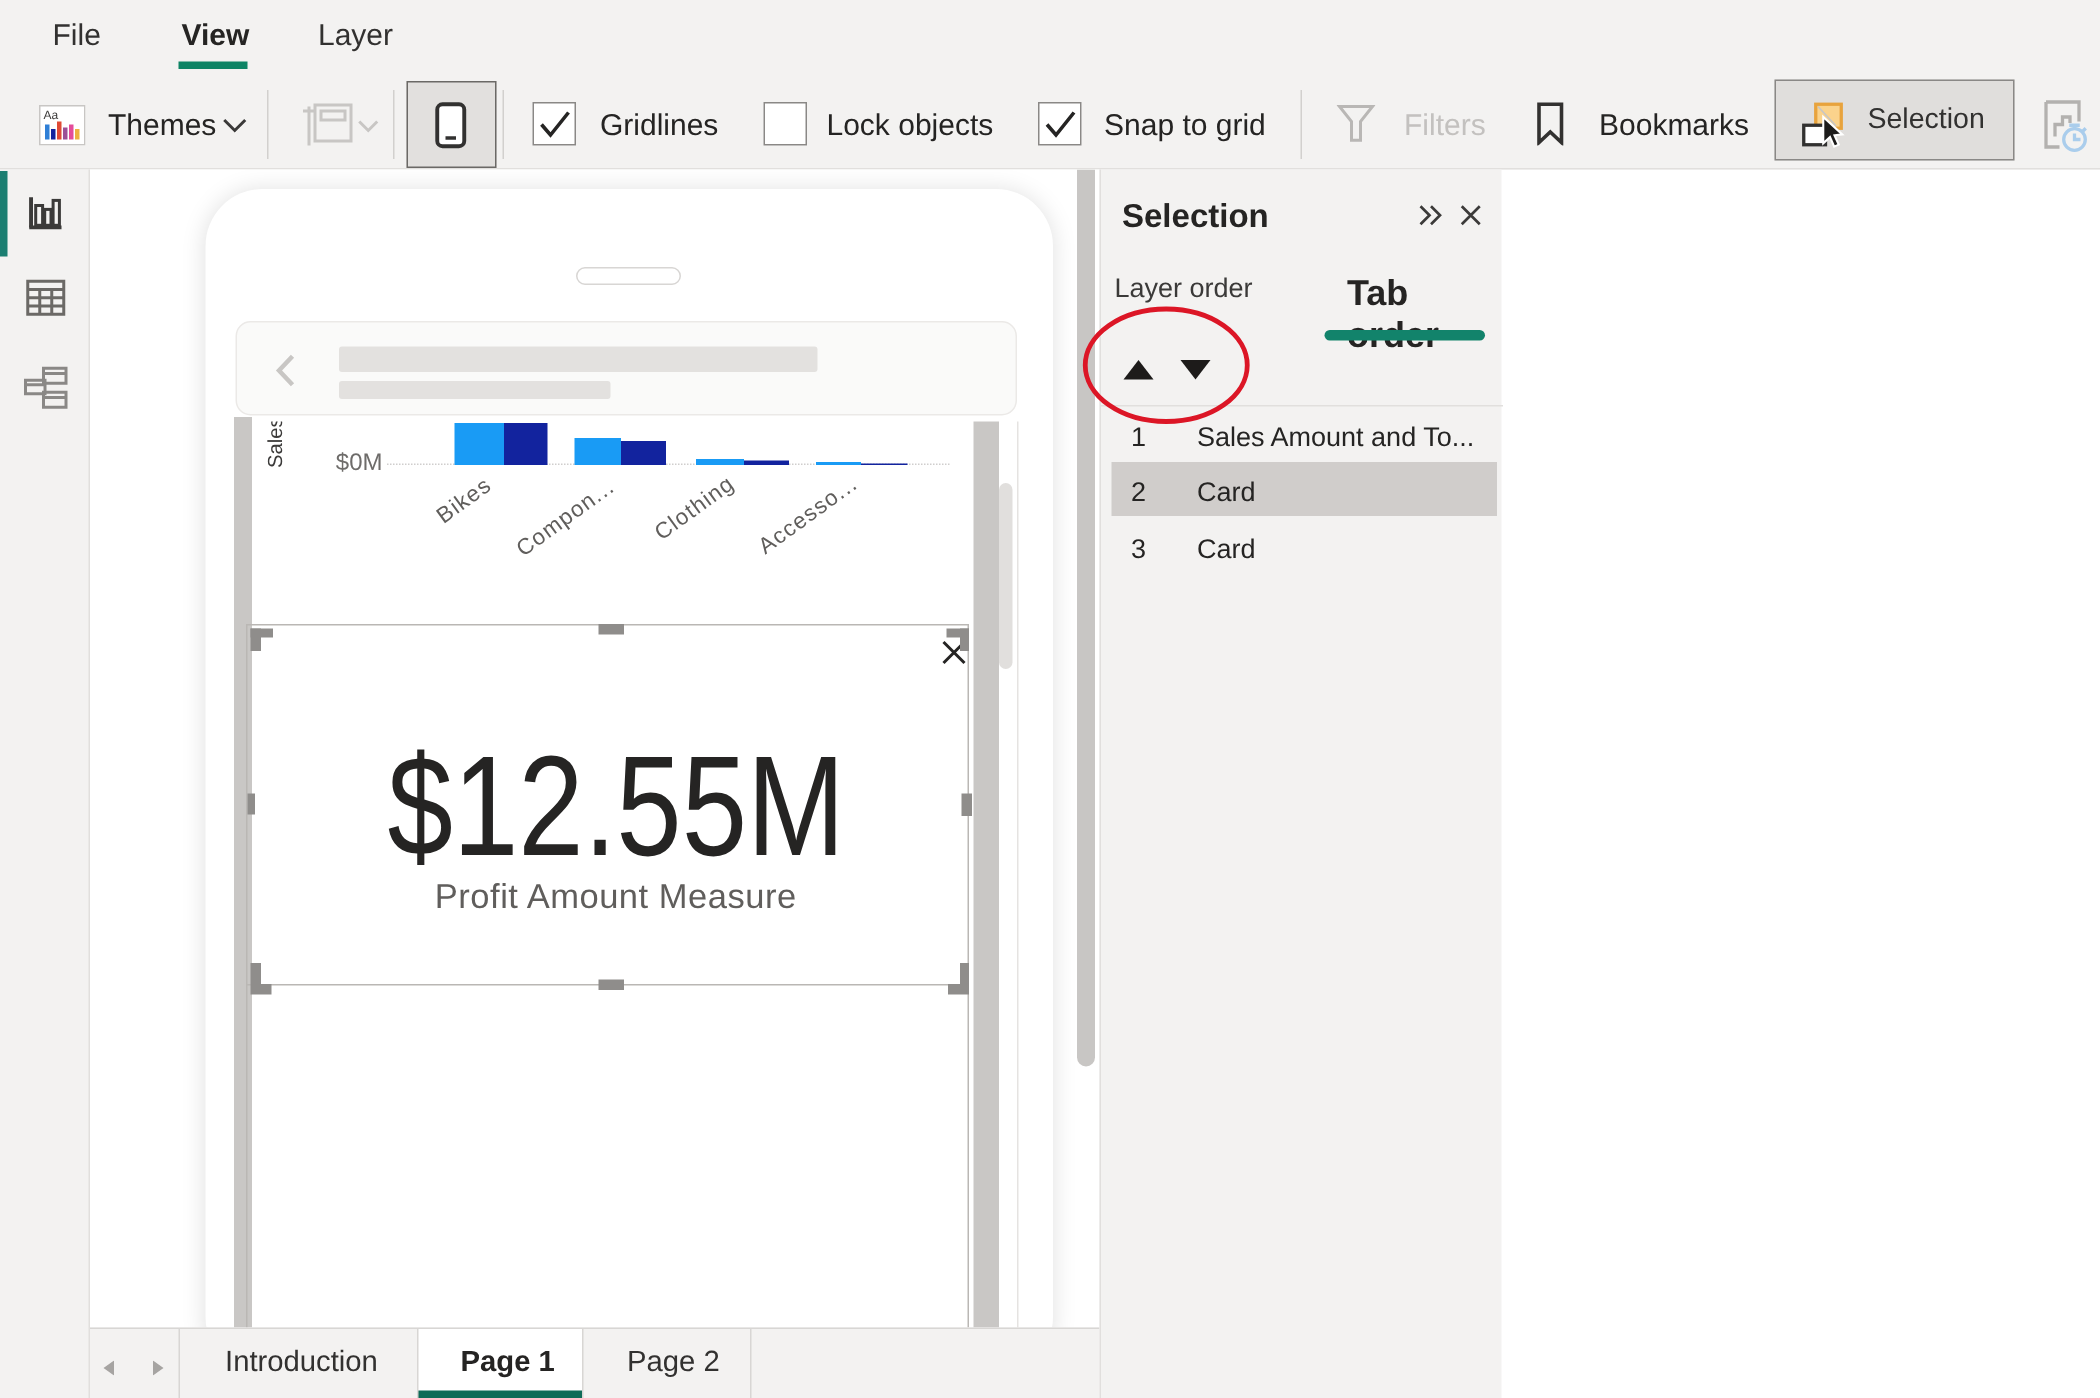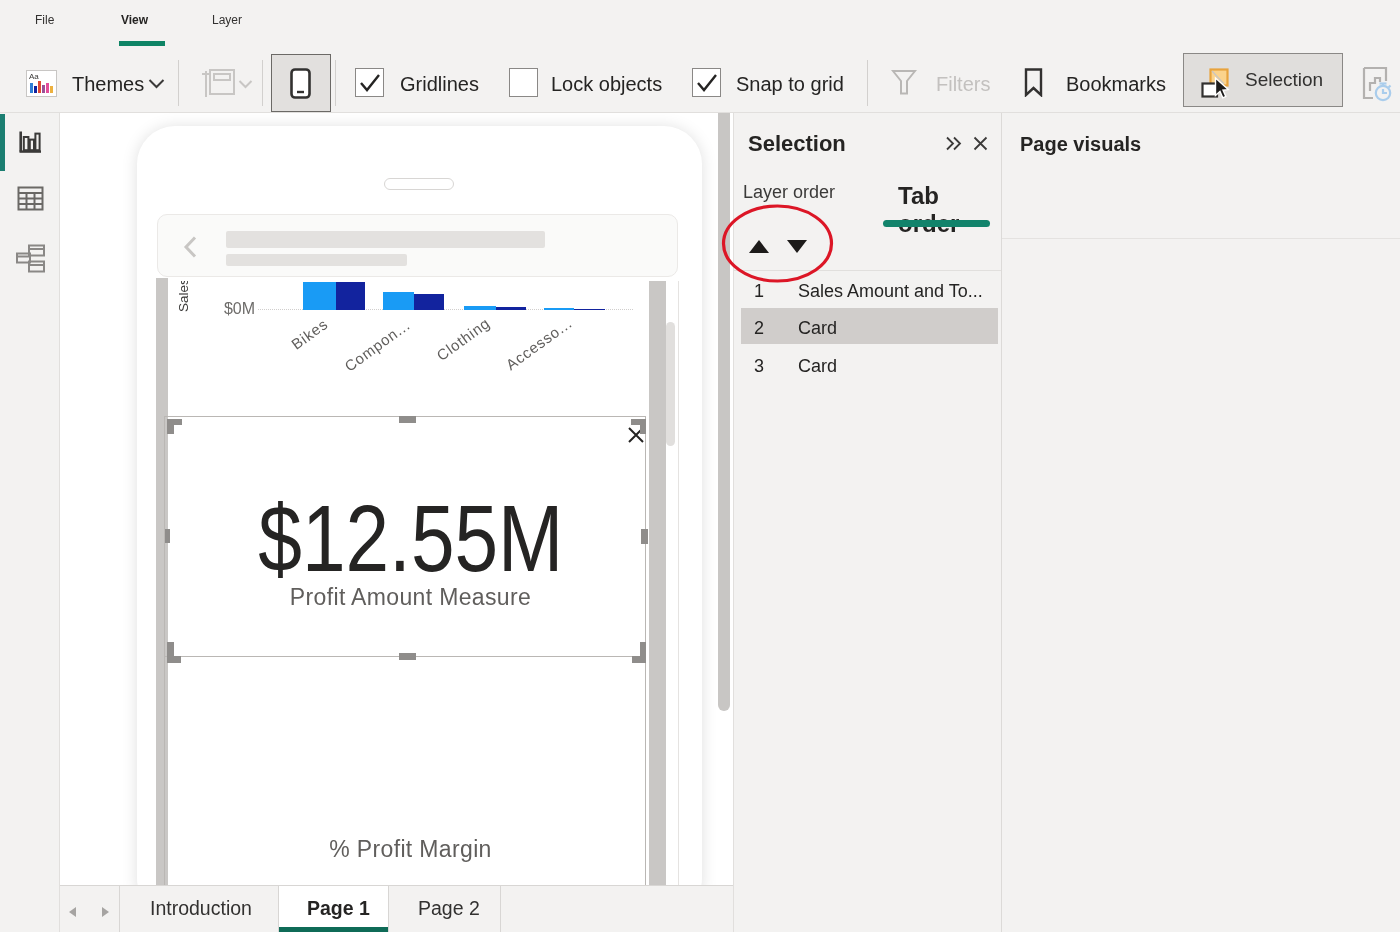--- a/index.html
+++ b/index.html
@@ -2,21 +2,21 @@
 <html><head>
 <meta charset="utf-8">
 <style>
 * { margin:0; padding:0; box-sizing:border-box; }
 html,body { width:1400px; height:932px; overflow:hidden; font-family:"Liberation Sans", sans-serif; background:#fff; }
 #app { position:relative; width:1400px; height:932px; }
 .abs { position:absolute; }
 
 
 #chrome { position:absolute; left:0; top:0; width:1400px; height:113px; background:#f3f2f1; border-bottom:1px solid #e1dfdd; }
-.menuitem { position:absolute; top:13px; font-size:12px; color:#323130; }
+.menuitem { position:absolute; top:13px; font-size:20px; color:#323130; }
 .vsep { position:absolute; width:1px; background:#d2d0ce; top:60px; height:46px; }
 .rlabel { position:absolute; font-size:20px; color:#252423; top:73px; }
 .cb { position:absolute; top:68px; width:29px; height:29px; background:#fff; border:1.4px solid #8a8886; }
 .cb svg { position:absolute; left:2px; top:3px; }
 
 
 #sidebar { position:absolute; left:0; top:113px; width:60px; height:819px; background:#f3f2f1; border-right:1px solid #e1dfdd; }
 #sidebar .active-strip { position:absolute; left:0; top:1px; width:5px; height:57px; background:#1b7e71; }
 
 
@@ -224,21 +224,20 @@
       <div class="xlab" style="top:188px; left:346px; width:82px;">Accesso...</div>
 
       <div class="selrect" style="left:27px; top:290px; width:482px; height:240px; border-bottom:none;"></div>
       <div class="bignum" style="top:358px; font-size:95px;"><span style="transform:scaleX(0.825);">$12.55M</span></div>
       <div class="cardlabel" style="top:458px;">Profit Amount Measure</div>
       <svg class="abs" style="left:490px; top:300px;" width="18" height="18" viewBox="0 0 18 18">
           <path d="M2 2 L16 16 M16 2 L2 16" stroke="#252423" stroke-width="2" fill="none"></path>
         </svg>
 
       <div class="selrect" style="left:27px; top:530px; width:482px; height:260px; border-bottom:none;"></div>
-      <div class="cardlabel" style="top:710px;">% Profit Margin</div>
 
       <div class="hdl" style="left:30px; top:292.5px; width:15px; height:6.5px;"></div>
       <div class="hdl" style="left:30px; top:292.5px; width:6.5px; height:15px;"></div>
       <div class="hdl" style="left:494px; top:292.5px; width:15px; height:6.5px;"></div>
       <div class="hdl" style="left:502.5px; top:292.5px; width:6.5px; height:15px;"></div>
       <div class="hdl" style="left:261.5px; top:290px; width:17.5px; height:6.5px;"></div>
       <div class="hdl" style="left:27.5px; top:403px; width:5.5px; height:14px;"></div>
       <div class="hdl" style="left:503.5px; top:403px; width:7px; height:15px;"></div>
 
       <div class="hdl" style="left:30px; top:516px; width:6.5px; height:14px;"></div>
@@ -287,22 +286,18 @@
 
     <div class="abs" style="left:20px; top:168px; font-size:18px; color:#252423;">1</div>
     <div class="abs" style="left:64px; top:168px; font-size:18px; color:#252423;">Sales Amount and To...</div>
     <div class="abs" style="left:7px; top:195px; width:257px; height:36px; background:#d0cdcb;"></div>
     <div class="abs" style="left:20px; top:205px; font-size:18px; color:#252423;">2</div>
     <div class="abs" style="left:64px; top:205px; font-size:18px; color:#252423;">Card</div>
     <div class="abs" style="left:20px; top:243px; font-size:18px; color:#252423;">3</div>
     <div class="abs" style="left:64px; top:243px; font-size:18px; color:#252423;">Card</div>
   </div>
 
-  <div id="pvpanel">
-    <div class="abs" style="left:18px; top:20px; font-size:20px; font-weight:600; color:#252423;">Page visuals</div>
-    <div class="abs" style="left:0; top:125px; width:399px; height:1px; background:#e4e2e0;"></div>
-  </div>
 
   <svg class="abs" style="left:721px; top:204px; z-index:50;" width="113" height="79" viewBox="0 0 113 79">
       <ellipse cx="56.5" cy="39.5" rx="54" ry="37.5" fill="none" stroke="#dc1626" stroke-width="3.2"></ellipse>
     </svg>
 
 </div>
 
 </body></html>

